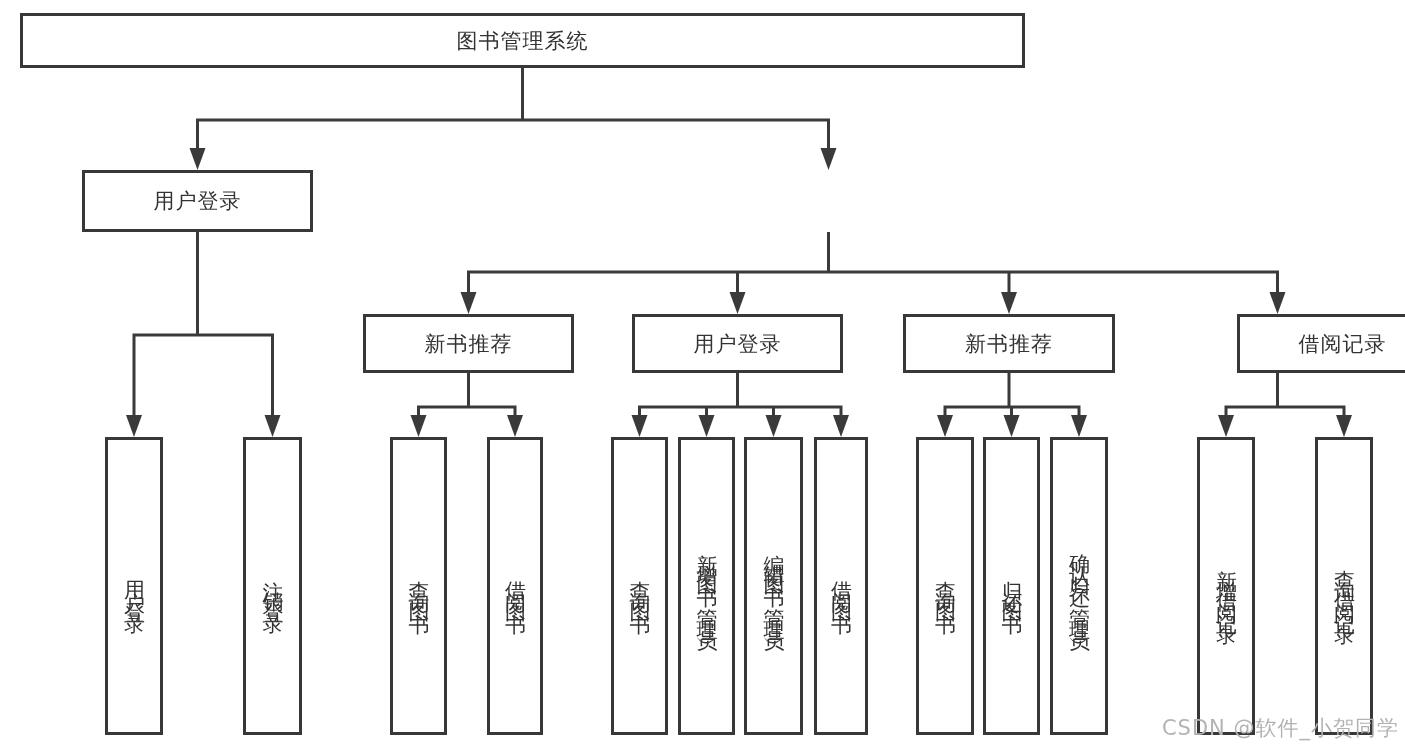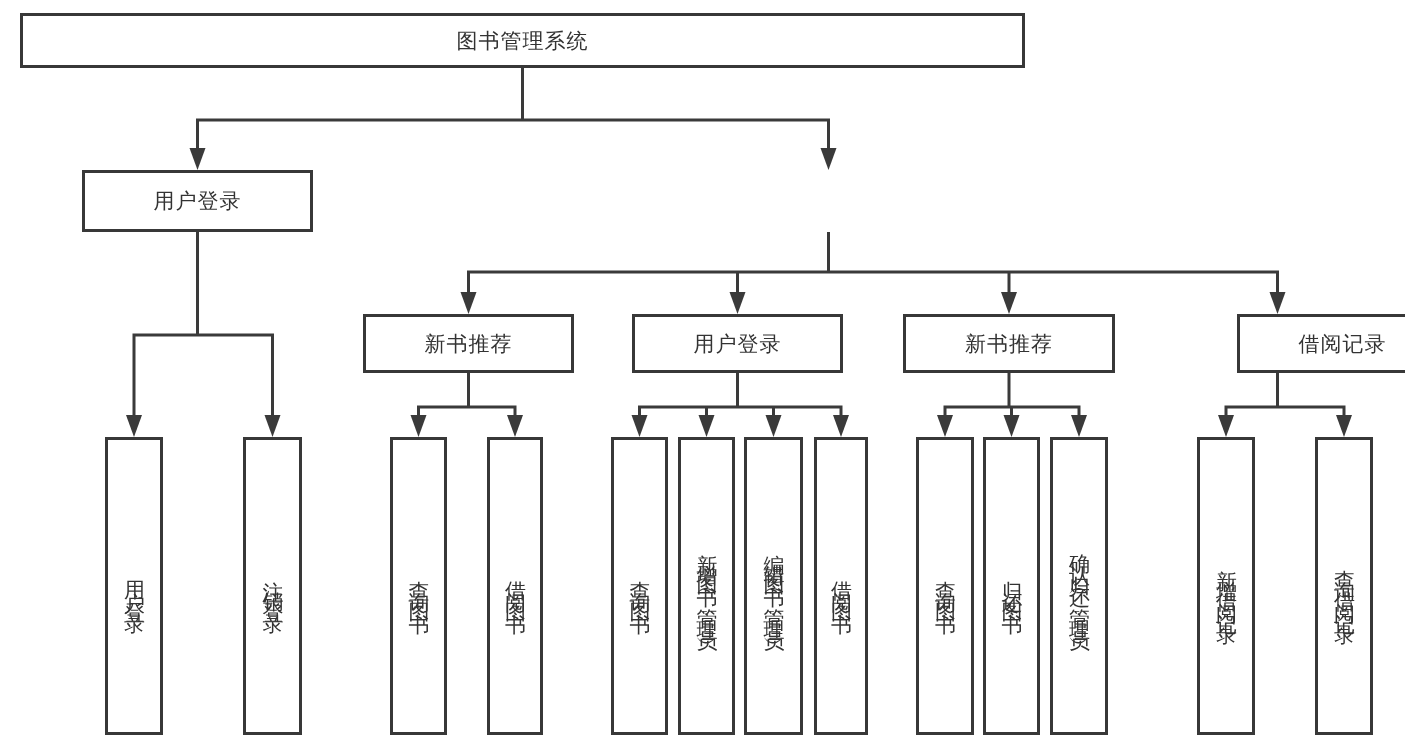--- a/index.html
+++ b/index.html
@@ -149,14 +149,15 @@
     <span>确认归还（管理员）</span>
   </div>
 
   <div class="node v-node" style="left:1197px;top:437px;width:58px;height:298px;">
     <span>新增借阅记录</span>
   </div>
   <div class="node v-node" style="left:1315px;top:437px;width:58px;height:298px;">
     <span>查询借阅记录</span>
   </div>
 
+  <div id="watermark">CSDN @软件_小贺同学</div>
 
 </div>
 
 </body></html>

